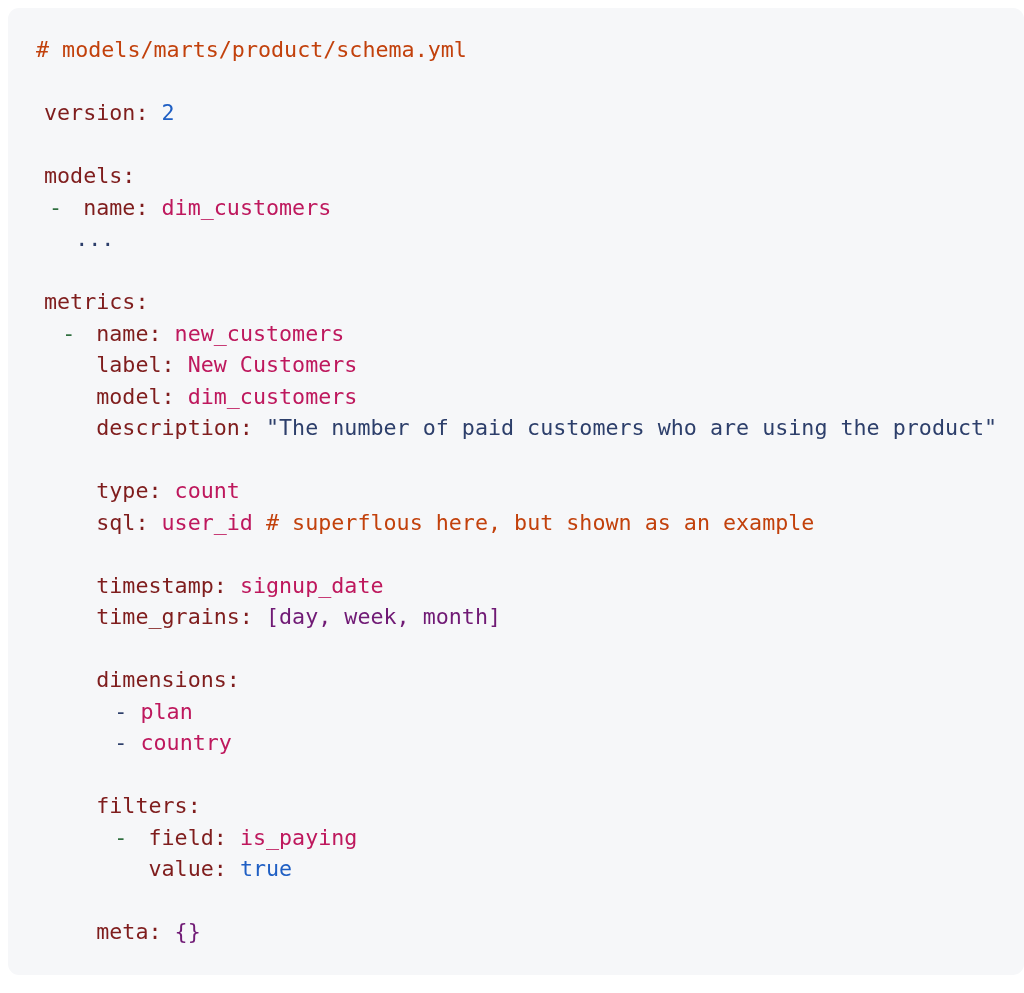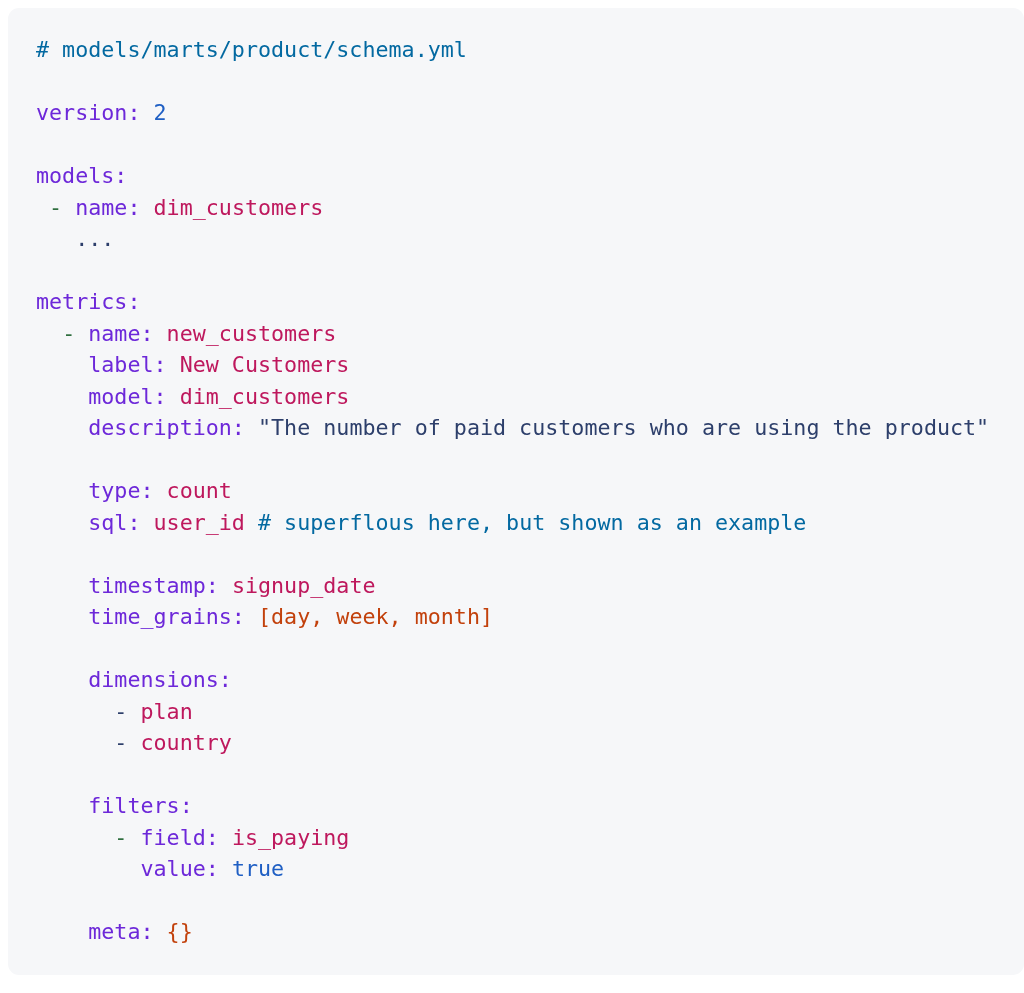--- a/index.html
+++ b/index.html
@@ -40,28 +40,28 @@
     -webkit-font-smoothing: antialiased;
   }
 
   .ln {
     display: block;
     height: 31.5px;
   }
   .ln.blank { }
 
   
-  .cmt   { color: #0369a1; }
-  .key   { color: #6d28d9; }
+  .cmt   { color: #c2410c; }
+  .key   { color: #7f1d1d; margin-left: 8px; }
   .val   { color: #be185d; }
   .lit   { color: #1f5fc4; }
   .str   { color: #2d3f6b; }
   .dash  { color: #2e6e3e; }
   .dashv { color: #2d3f6b; }
-  .brk   { color: #c2410c; margin-top: 32px; }
+  .brk   { color: #701a75; margin-top: 32px; }
   .dots  { color: #2d3f6b; }
 </style>
 </head>
 <body>
 
 <div id="code-card">
   <pre class="code"><span class="ln"><span class="cmt"># models/marts/product/schema.yml</span></span><span class="ln blank"> </span><span class="ln"><span class="key">version:</span> <span class="lit">2</span></span><span class="ln blank"> </span><span class="ln"><span class="key">models:</span></span><span class="ln"> <span class="dash">-</span> <span class="key">name:</span> <span class="val">dim_customers</span></span><span class="ln">   <span class="dots">...</span></span><span class="ln blank"> </span><span class="ln"><span class="key">metrics:</span></span><span class="ln">  <span class="dash">-</span> <span class="key">name:</span> <span class="val">new_customers</span></span><span class="ln">    <span class="key">label:</span> <span class="val">New Customers</span></span><span class="ln">    <span class="key">model:</span> <span class="val">dim_customers</span></span><span class="ln">    <span class="key">description:</span> <span class="str">"The number of paid customers who are using the product"</span></span><span class="ln blank"> </span><span class="ln">    <span class="key">type:</span> <span class="val">count</span></span><span class="ln">    <span class="key">sql:</span> <span class="val">user_id</span> <span class="cmt"># superflous here, but shown as an example</span></span><span class="ln blank"> </span><span class="ln">    <span class="key">timestamp:</span> <span class="val">signup_date</span></span><span class="ln">    <span class="key">time_grains:</span> <span class="brk">[day, week, month]</span></span><span class="ln blank"> </span><span class="ln">    <span class="key">dimensions:</span></span><span class="ln">      <span class="dashv">-</span> <span class="val">plan</span></span><span class="ln">      <span class="dashv">-</span> <span class="val">country</span></span><span class="ln blank"> </span><span class="ln">    <span class="key">filters:</span></span><span class="ln">      <span class="dash">-</span> <span class="key">field:</span> <span class="val">is_paying</span></span><span class="ln">        <span class="key">value:</span> <span class="lit">true</span></span><span class="ln blank"> </span><span class="ln">    <span class="key">meta:</span> <span class="brk">{}</span></span></pre>
 </div>
 
 </body></html>

